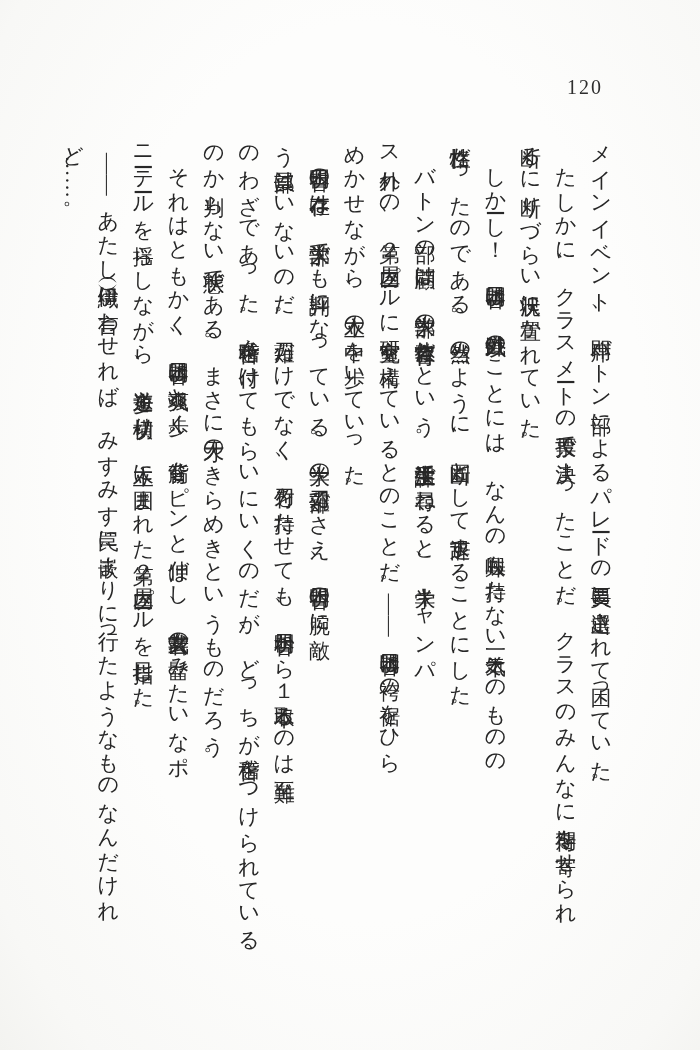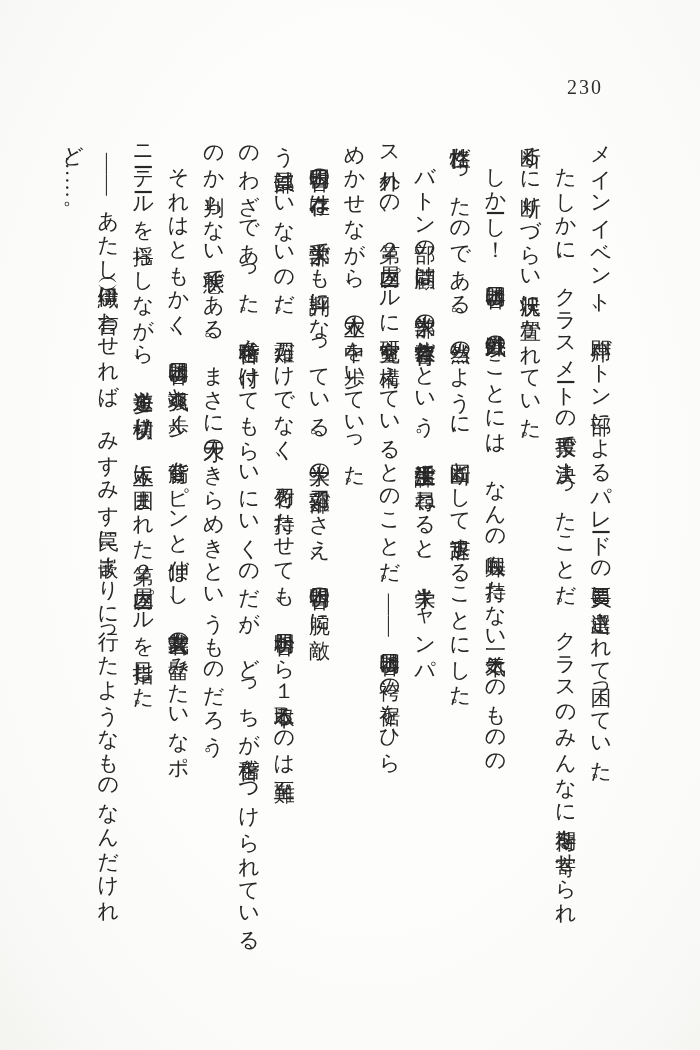--- a/index.html
+++ b/index.html
@@ -46,21 +46,21 @@
   }
   .tcol.indent {
     text-indent: 21.6px;
   }
 </style>
 </head>
 <body>
 
 <div class="page">
 
-  <div class="page-number">230</div>
+  <div class="page-number">120</div>
 
   <div class="text-block">
     <div class="tcol">メインイベント、即席バトン部によるパレードの要員に選出されて困っていた。</div>
     <div class="tcol indent">たしかに、クラスメートの投票で決まったことだ。クラスのみんなに期待を寄せられ、</div>
     <div class="tcol">断るに断りづらい状況に置かれていた。</div>
     <div class="tcol indent">しかーし！　明日香は、武道以外のことには、なんの興味も持たない一本気そのものの</div>
     <div class="tcol">性格だったのである。当然のように、断固として辞退することにした。</div>
     <div class="tcol indent">バトン部の顧問は、大学部の体育教官だという。学生生活課で尋ねると、大学キャンパ</div>
     <div class="tcol">ス外れの、第２屋内プールに研究室を構えているとのことだ。――明日香は袴の裾をひら</div>
     <div class="tcol">めかせながら、木立の中を歩いていった。</div>

